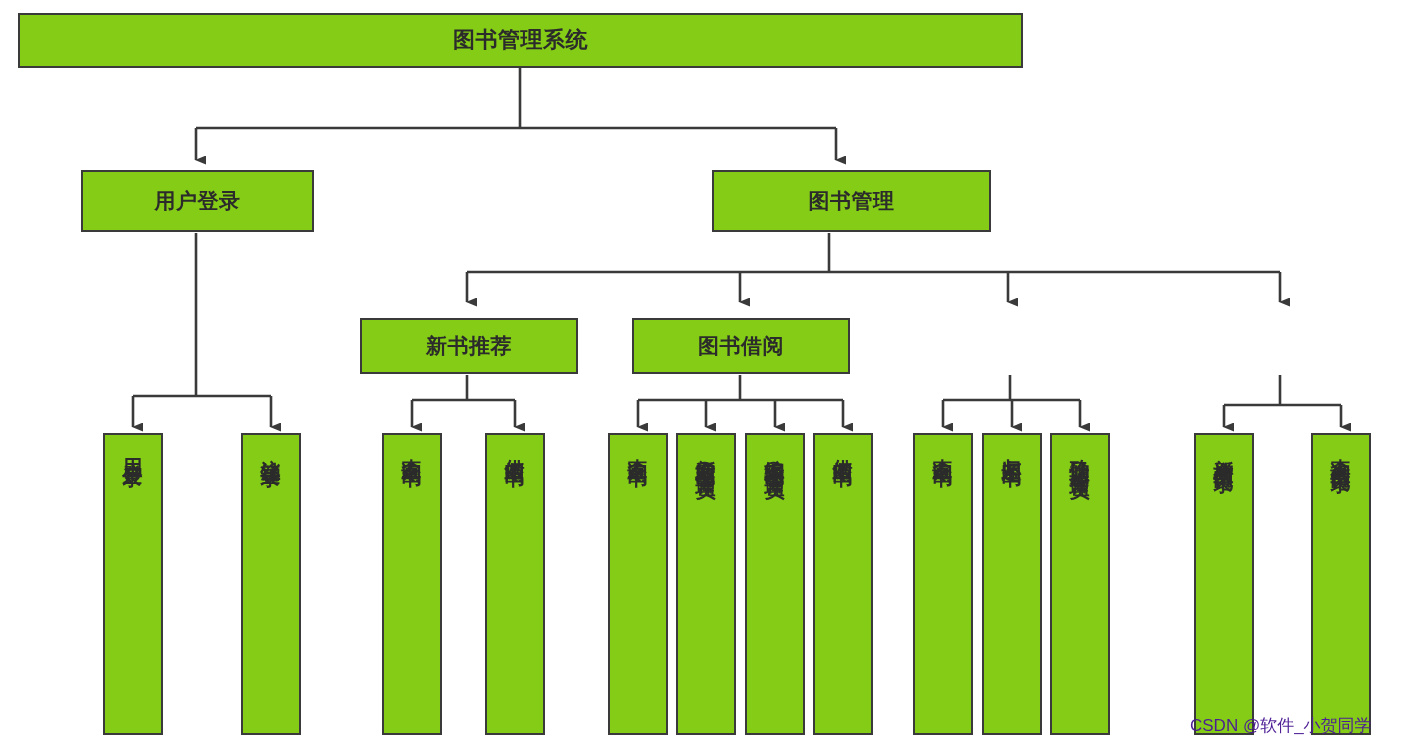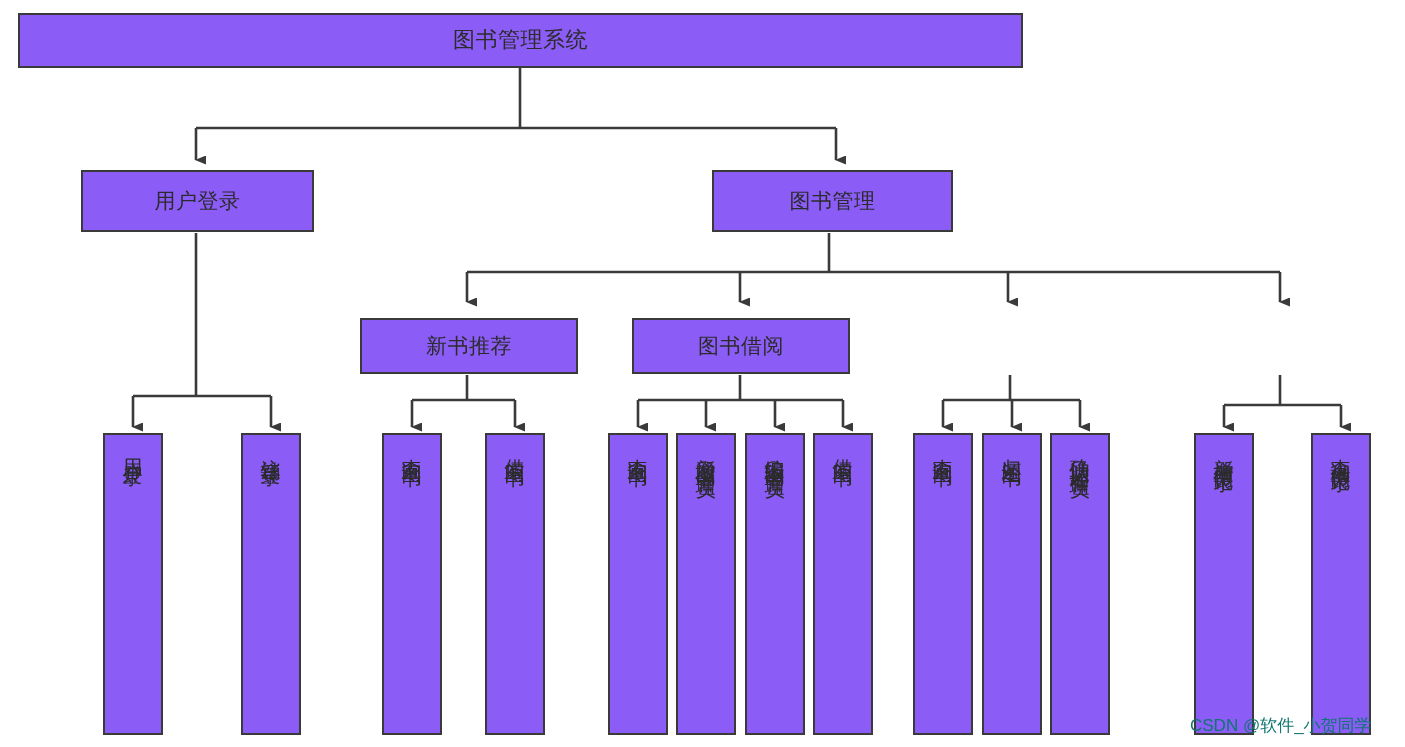--- a/index.html
+++ b/index.html
@@ -22,26 +22,27 @@
     position: absolute;
     left: 0;
     top: 0;
     width: 1405px;
     height: 747px;
     pointer-events: none;
   }
   .node {
     position: absolute;
     box-sizing: border-box;
-    background: #8b5cf6;
+    background: #84cc16;
     border: 2px solid #3a3a3a;
     display: flex;
     align-items: center;
     justify-content: center;
     z-index: 3;
+    font-weight: bold;
   }
   .node .lbl {
     color: #2b2b2b;
     letter-spacing: 0.5px;
     line-height: 1.22;
     text-align: center;
     white-space: nowrap;
   }
   
   .node.horiz .lbl {
@@ -60,21 +61,21 @@
     writing-mode: vertical-rl;
     text-orientation: upright;
     font-size: 20px;
     letter-spacing: 3px;
     line-height: 1;
     white-space: normal;
     max-height: 280px;
   }
   .watermark {
     position: absolute;
-    color: #0f766e;
+    color: #4c1d95;
     font-size: 17px;
     white-space: nowrap;
     z-index: 6;
     font-family: "Liberation Sans", "DejaVu Sans", sans-serif;
   }
 </style>
 </head>
 <body>
 
 <div id="canvas">
@@ -129,21 +130,21 @@
     </g>
   </svg>
 
   <div class="node horiz root" style="left:18px; top:13px; width:1005px; height:55px;">
     <span class="lbl">图书管理系统</span>
   </div>
 
   <div class="node horiz" style="left:81px; top:170px; width:233px; height:62px;">
     <span class="lbl">用户登录</span>
   </div>
-  <div class="node horiz" style="left:712px; top:170px; width:241px; height:62px;">
+  <div class="node horiz" style="left:712px; top:170px; width:279px; height:62px;">
     <span class="lbl">图书管理</span>
   </div>
 
   <div class="node horiz" style="left:360px; top:318px; width:218px; height:56px;">
     <span class="lbl">新书推荐</span>
   </div>
   <div class="node horiz" style="left:632px; top:318px; width:218px; height:56px;">
     <span class="lbl">图书借阅</span>
   </div>
 

